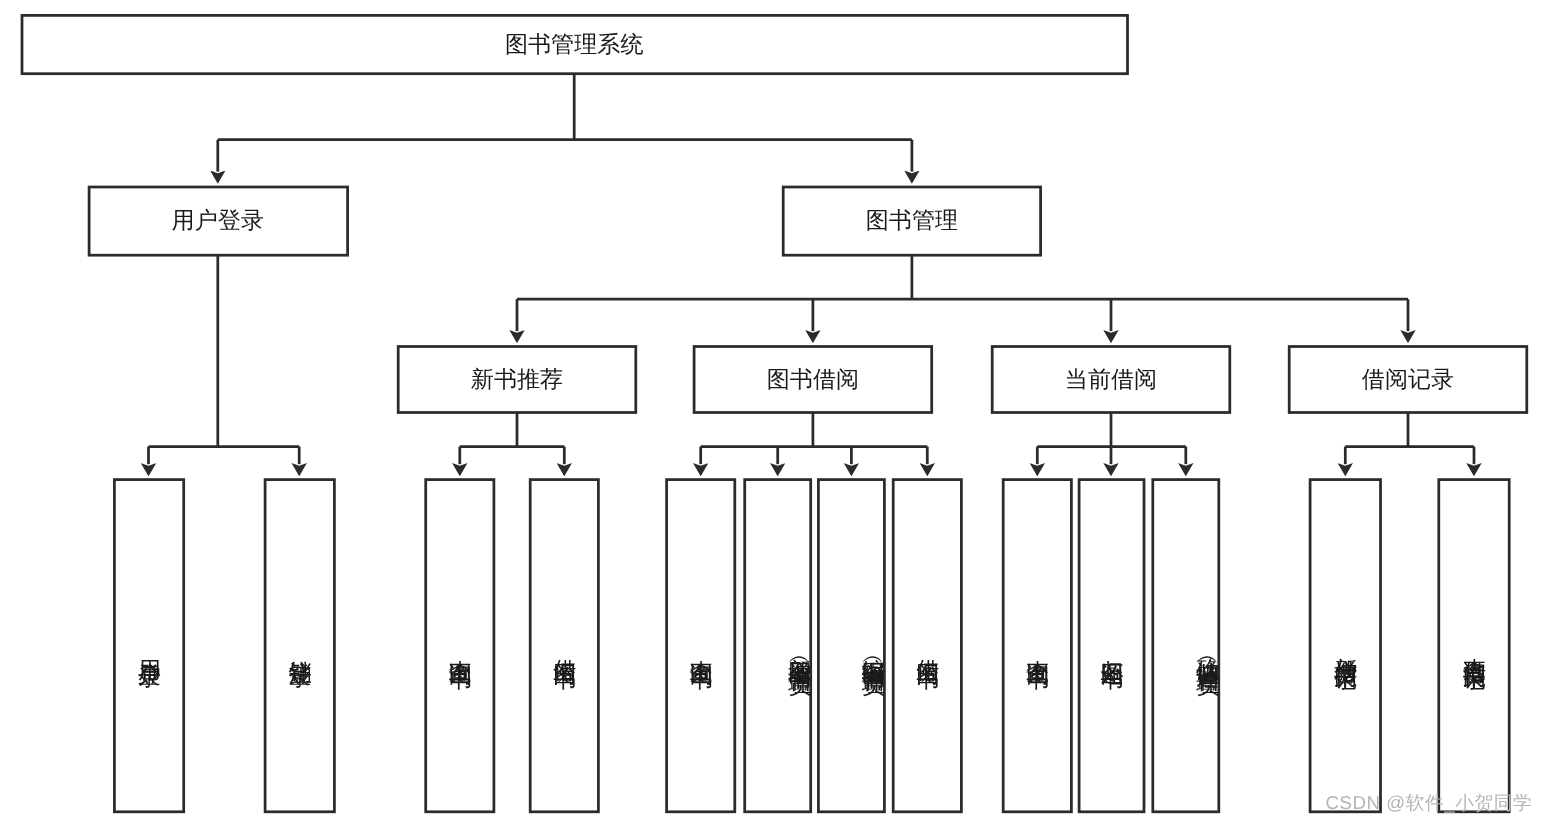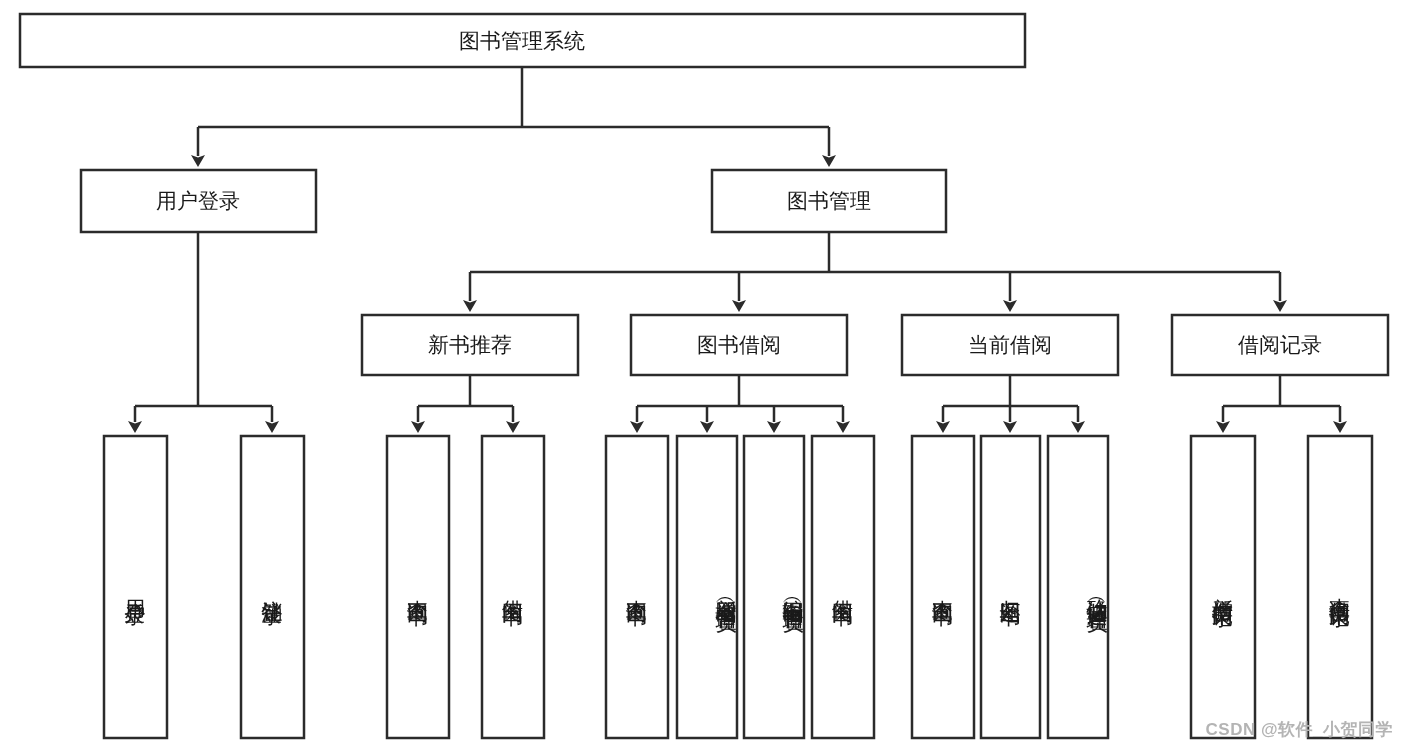--- a/index.html
+++ b/index.html
@@ -62,21 +62,20 @@
   }
   .watermark {
     position: absolute;
     right: 12px;
     bottom: 6px;
     font-family: "Liberation Sans", "DejaVu Sans", sans-serif;
     font-size: 17px;
     color: #b4b4b4;
     letter-spacing: 0.5px;
     white-space: nowrap;
-    font-weight: bold;
   }
 </style>
 </head>
 <body>
 
 <svg id="diagram" viewBox="0 0 1405 747">
 
   <defs>
     <marker id="arrow" markerWidth="12" markerHeight="14" refX="1" refY="7" orient="auto" markerUnits="userSpaceOnUse">
       <path d="M0,0 L12,7 L0,14 L2.5,7 Z" class="arrow-head"></path>

